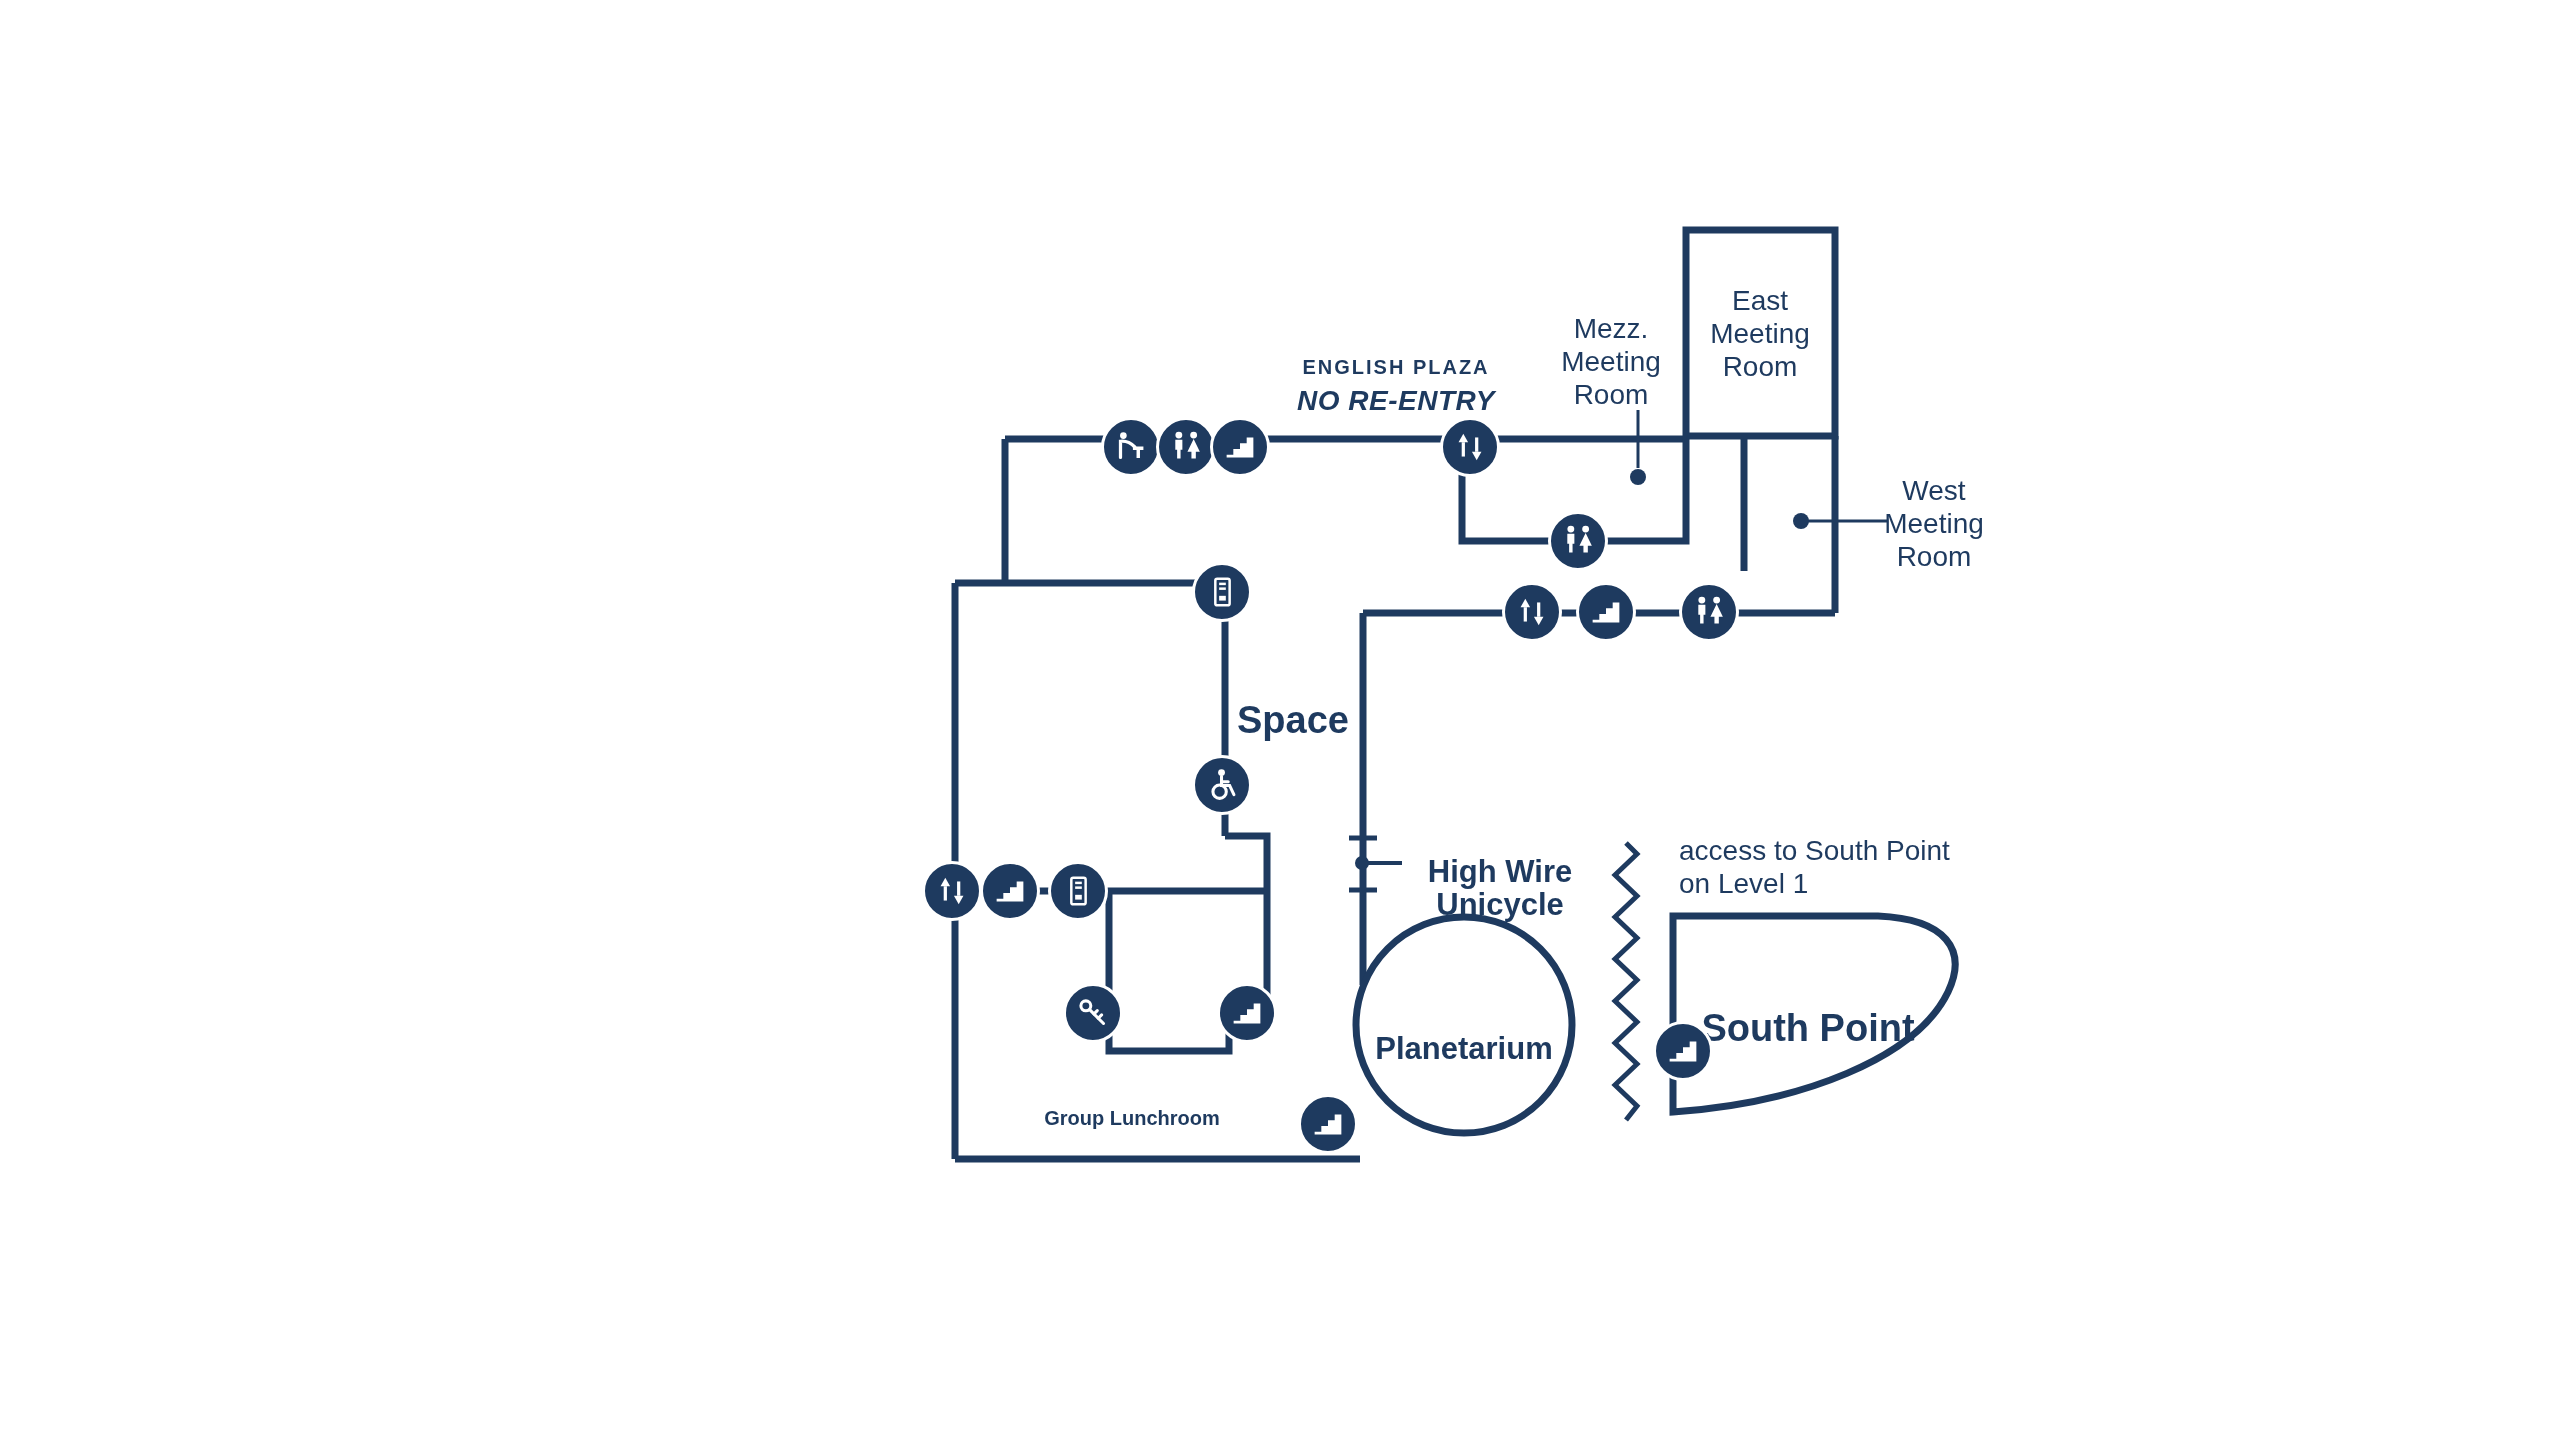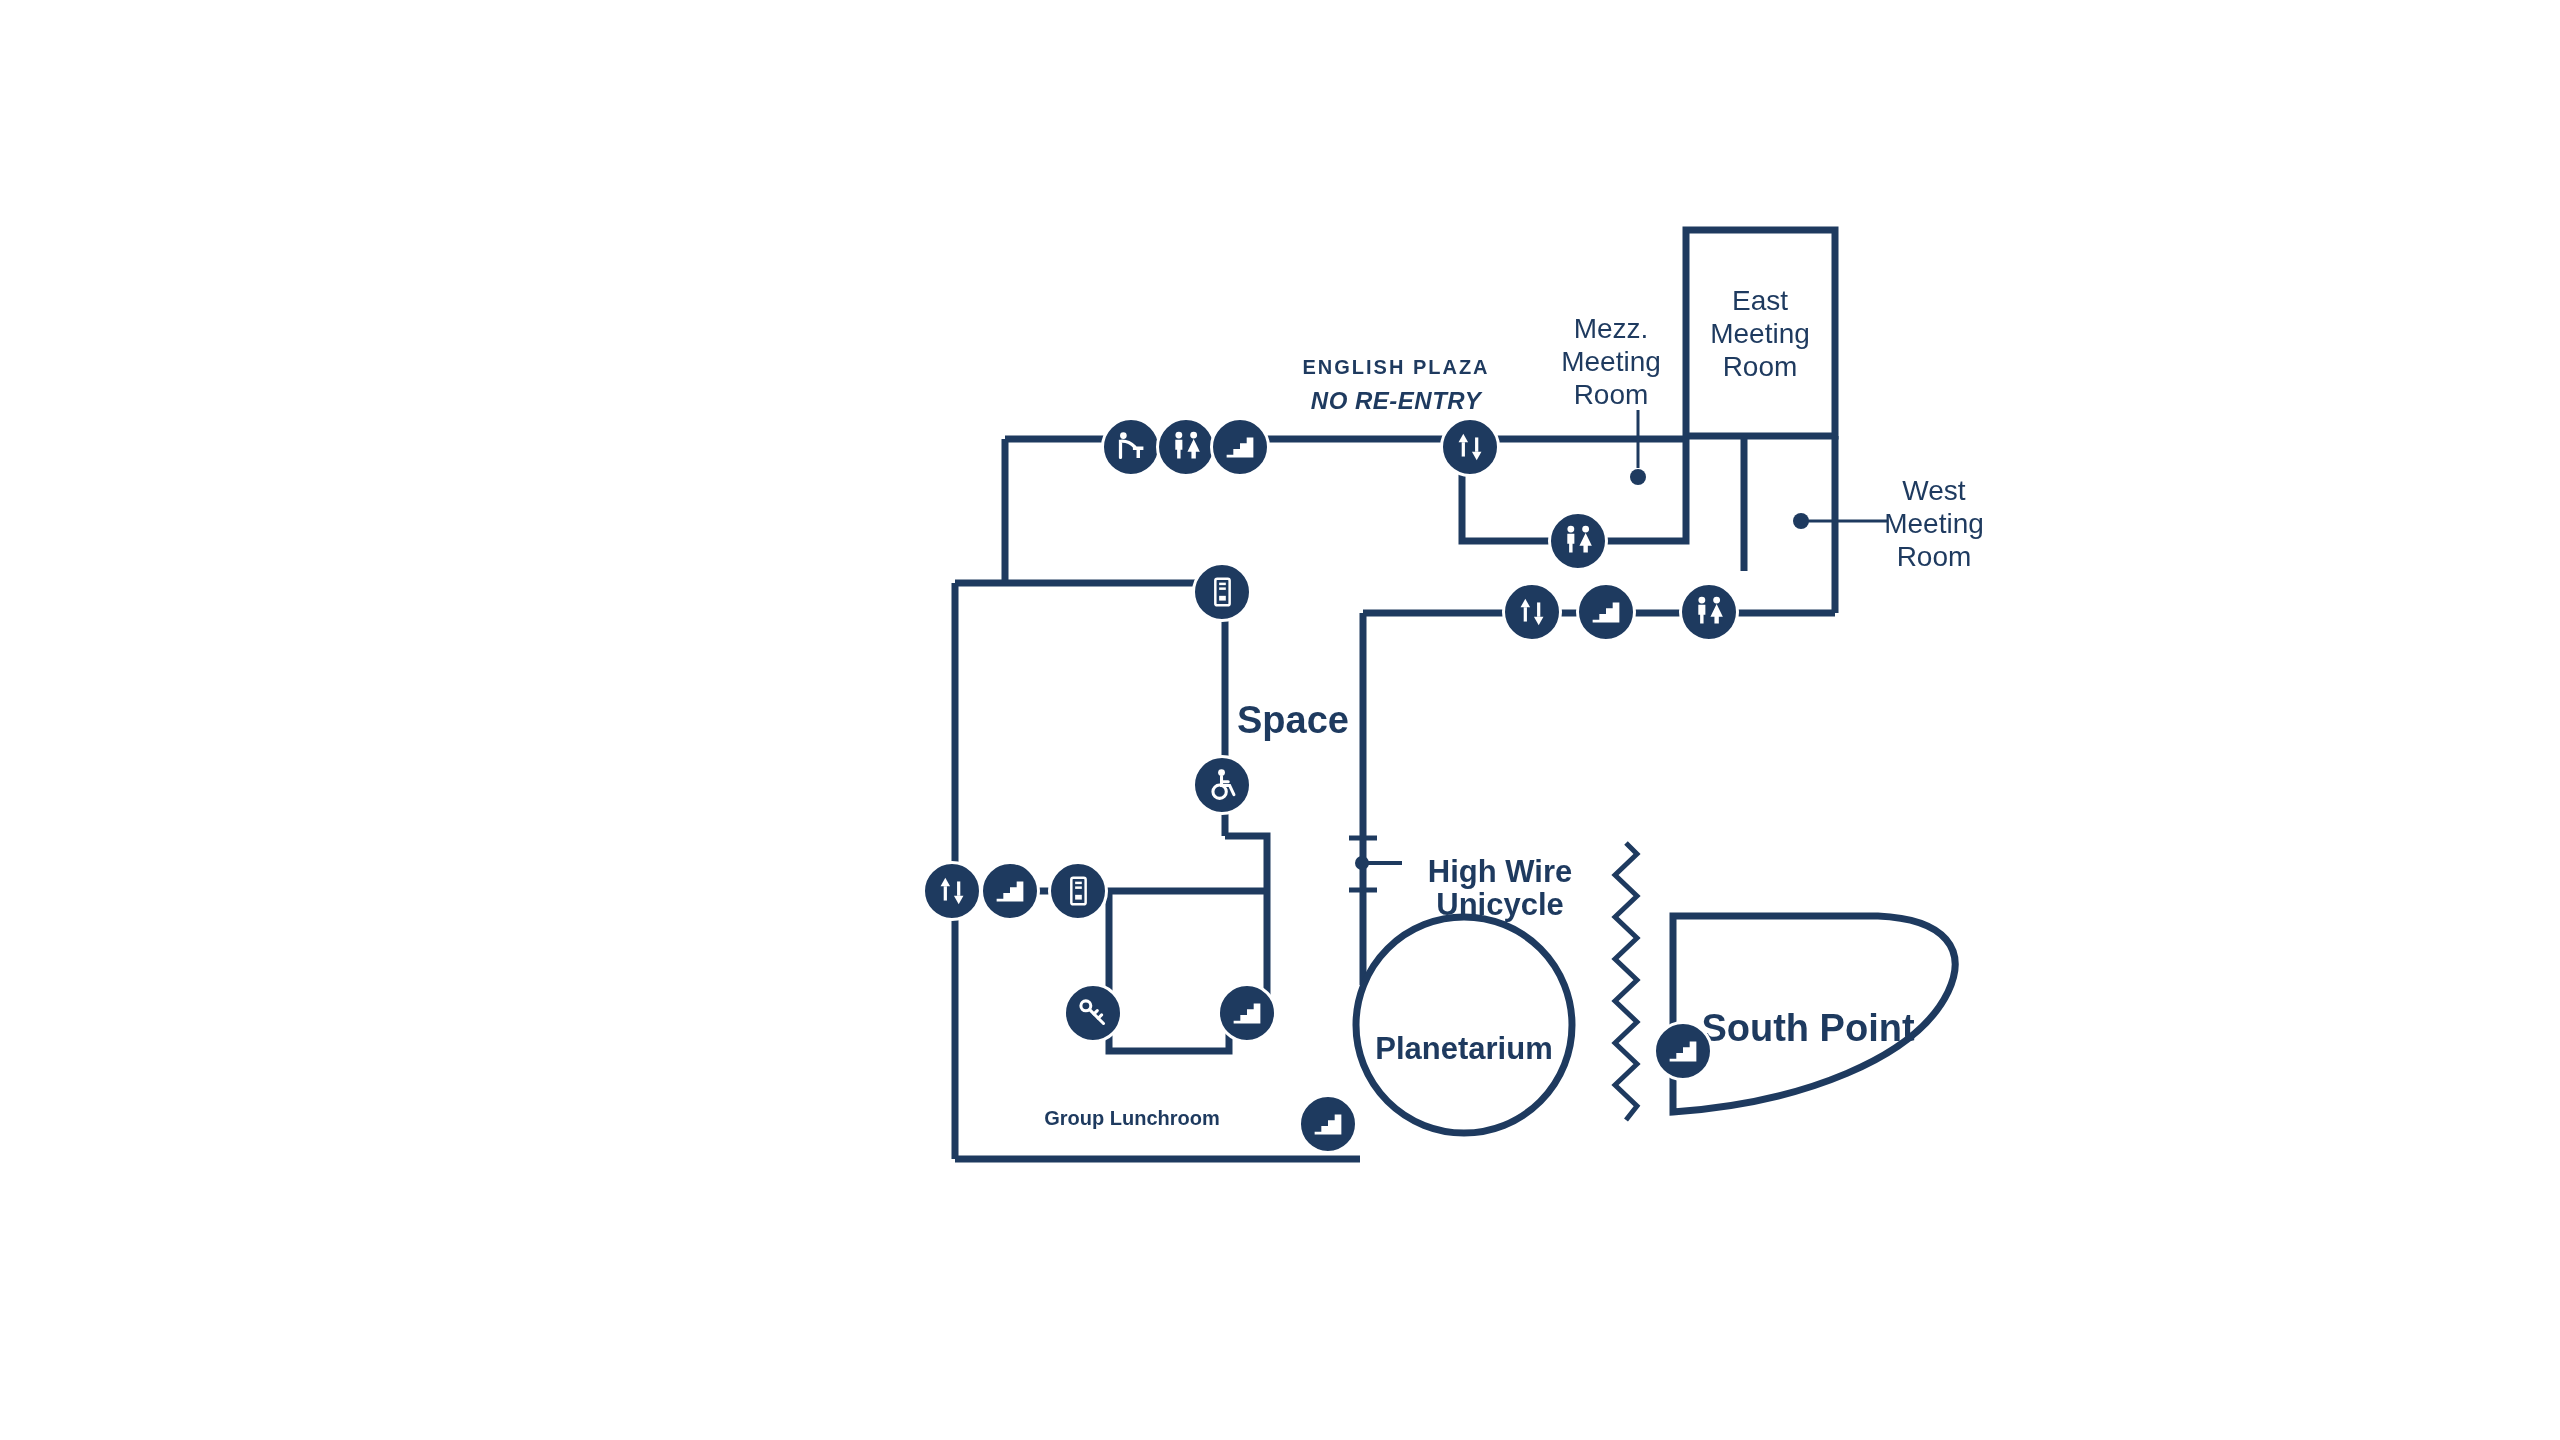--- a/index.html
+++ b/index.html
@@ -18,21 +18,21 @@
     text-align:center;
     white-space:nowrap;
     color:#1e3a5f;
     line-height:1.18;
   }
   .lbl.left{transform:translate(0,-50%);text-align:left;}
   .fs29{font-size:20px;font-weight:bold;}
   .fs28{font-size:28px;}
   .fs33b{font-size:38px;font-weight:bold;}
   .fs31b{font-size:31px;font-weight:bold;margin-top:24px;}
-  .noentry{font-size:24px;font-weight:bold;font-style:italic;letter-spacing:0.5px;}
+  .noentry{font-size:28px;font-weight:bold;font-style:italic;letter-spacing:0.5px;}
   .plaza{letter-spacing:2px;}
   .multiline{line-height:33px;}
   .picon{
     position:absolute;
     width:54px;height:54px;
     border-radius:50%;
     background:#1e3a5f;
     border:3px solid #ffffff;
     box-sizing:content-box;
     transform:translate(-50%,-50%);
@@ -158,20 +158,24 @@
     <div>Room</div>
   </div>
 
   <div class="lbl fs33b" style="left:1293px;top:720px;">Space</div>
 
   <div class="lbl fs31b multiline" style="left:1500px;top:864px;">
     <div>High Wire</div>
     <div>Unicycle</div>
   </div>
 
+  <div class="lbl left fs28 multiline" style="left:1679px;top:867px;">
+    <div>access to South Point</div>
+    <div>on Level 1</div>
+  </div>
 
   <div class="lbl fs33b" style="left:1808px;top:1028px;">South Point</div>
 
   <div class="lbl fs31b" style="left:1464px;top:1025px;">Planetarium</div>
 
   <div class="lbl fs29" style="left:1132px;top:1119px;text-align:center;">Group Lunchroom</div>
 
   <div class="picon" style="left:1131px;top:447px;">
       <svg>
         <use href="#sym-fountain"></use>

